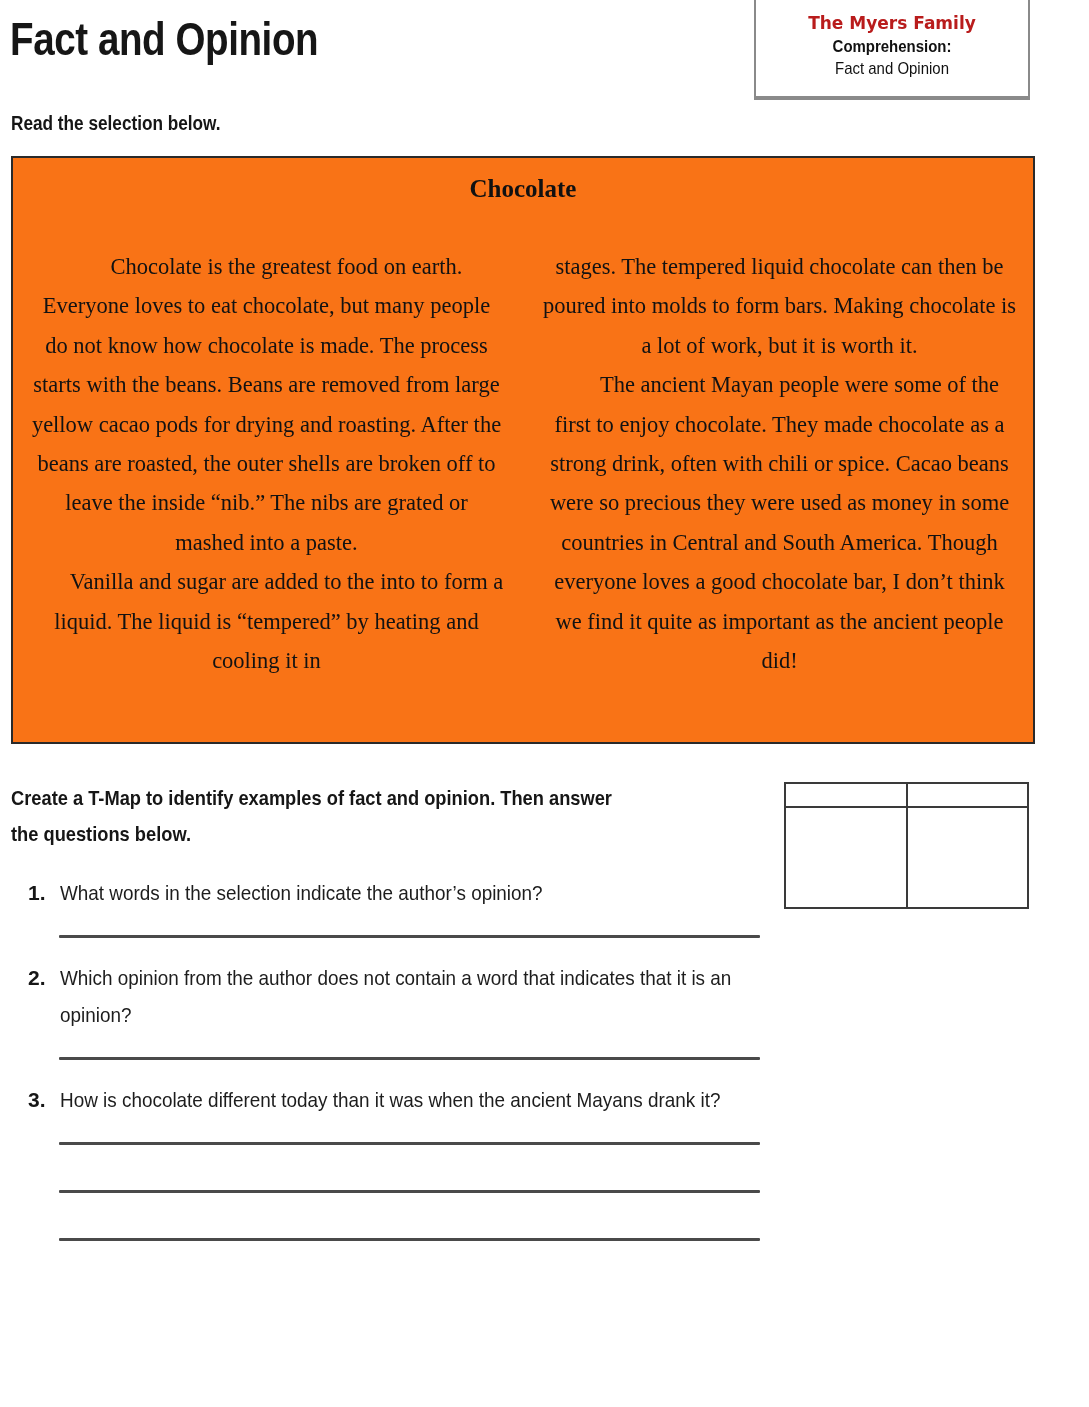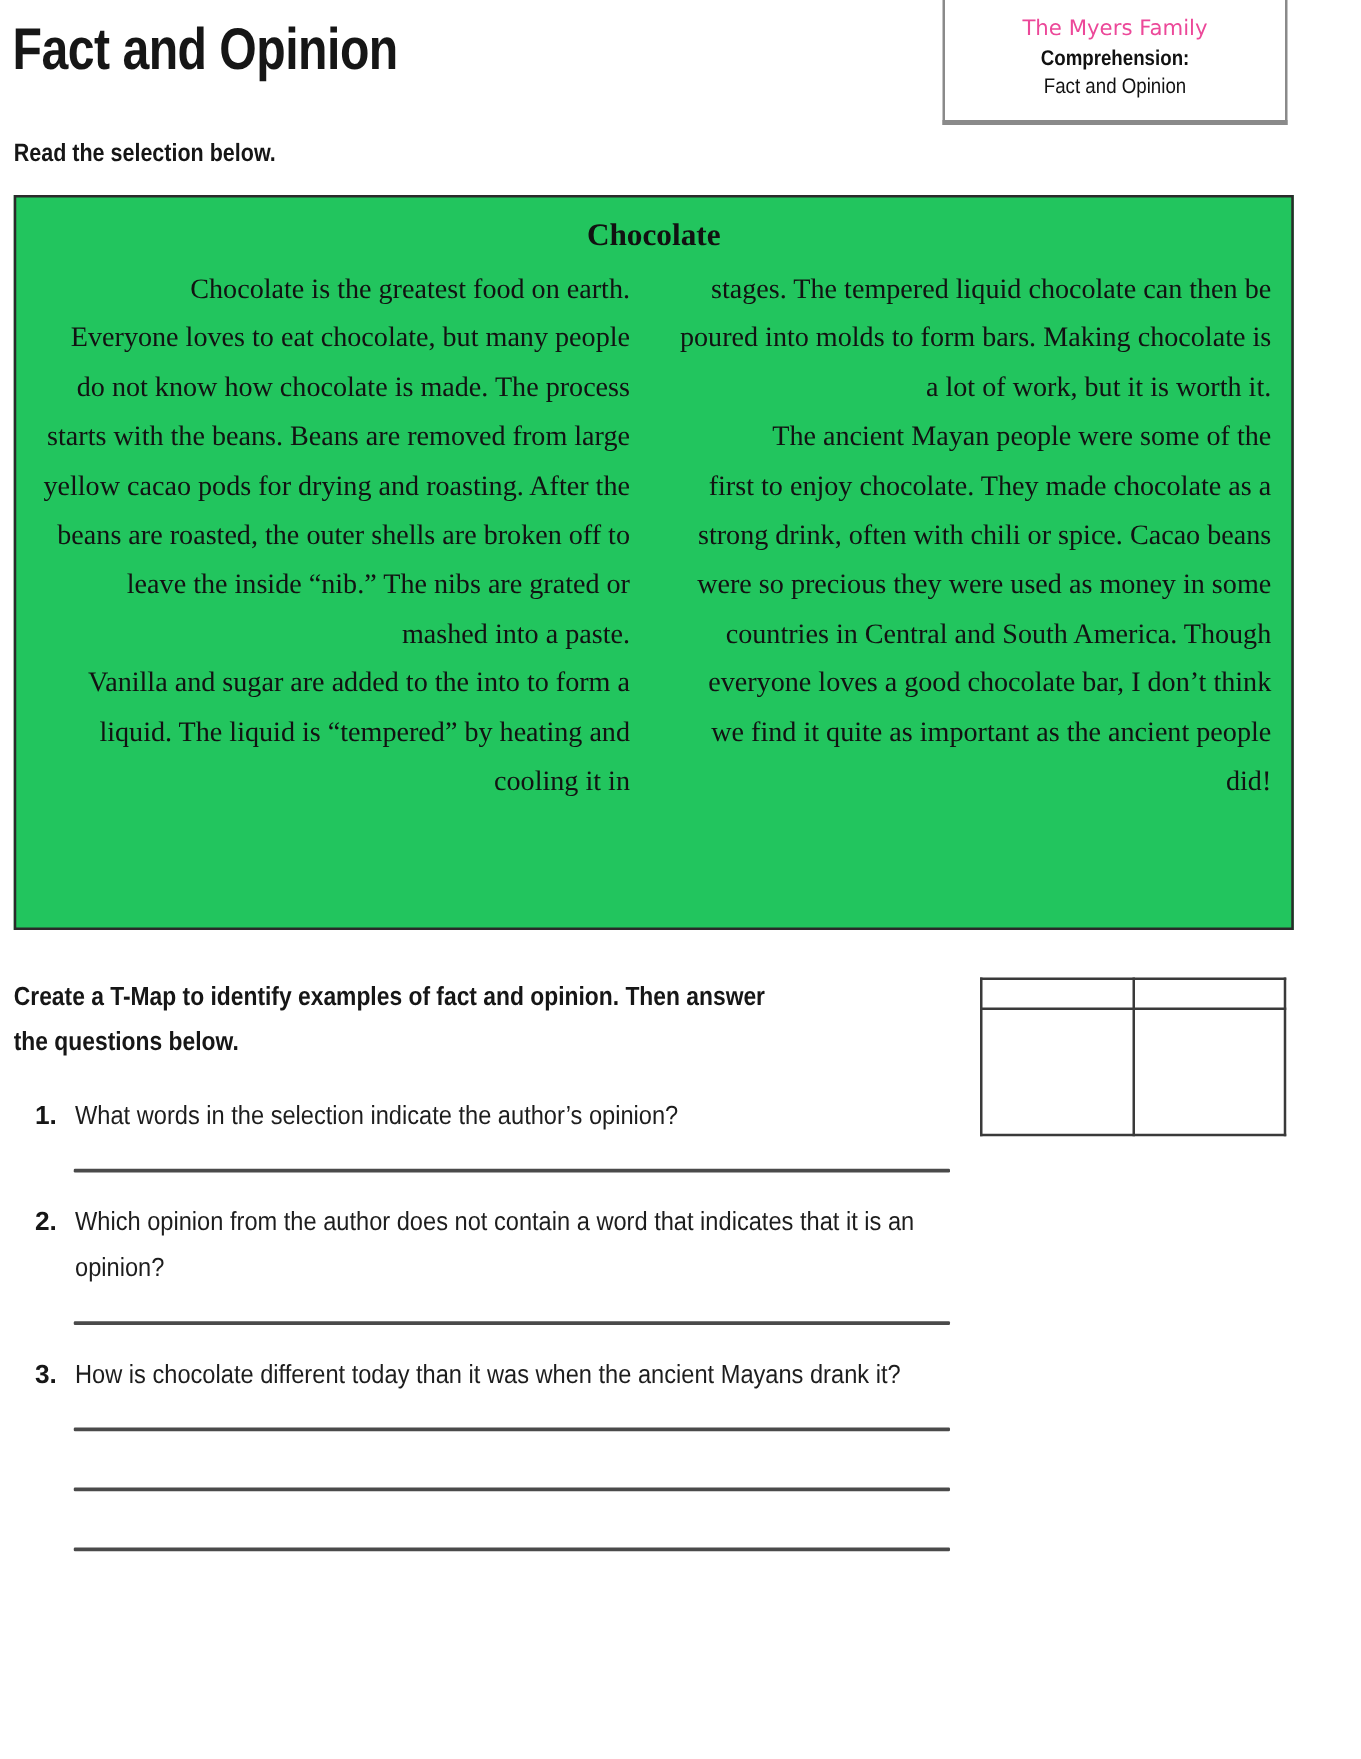--- a/index.html
+++ b/index.html
@@ -56,24 +56,24 @@
     box-sizing: border-box;
     border-left: 2px solid #8a8a8a;
     border-right: 2px solid #8a8a8a;
     border-bottom: 4px solid #8a8a8a;
     background: #ffffff;
     text-align: center;
     padding-top: 22px;
   }
   .info-family {
     font-family: "DejaVu Sans", sans-serif;
-    font-weight: normal;
+    font-weight: bold;
     font-size: 17px;
     line-height: 26px;
-    color: #ec4899;
+    color: #b91c1c;
     letter-spacing: 0px;
   }
   .info-skill {
     font-family: "Liberation Sans Narrow", "Liberation Sans", sans-serif;
     font-weight: bold;
     font-size: 17px;
     line-height: 22px;
     color: #111111;
     transform: scaleX(0.88);
   }
@@ -88,21 +88,21 @@
 
   
   .passage-box {
     position: absolute;
     left: 11px;
     top: 156px;
     width: 1024px;
     height: 588px;
     box-sizing: border-box;
     border: 2px solid #2a2a2a;
-    background: #22c55e;
+    background: #f97316;
   }
   .passage-title {
     font-family: "Liberation Serif", serif;
     font-weight: bold;
     font-size: 25px;
     line-height: 32px;
     text-align: center;
     margin-top: 15px;
     color: #111111;
   }
@@ -111,21 +111,22 @@
     margin-top: 6px;
     padding: 0 16px 0 16px;
     gap: 38px;
   }
   .passage-col {
     flex: 1 1 0;
     font-family: "Liberation Serif", serif;
     font-size: 22.5px;
     line-height: 39.4px;
     color: #121212;
-    text-align: right;
+    text-align: center;
+    margin-top: 36px;
   }
   .passage-col p {
     margin: 0;
   }
   .passage-col p.indent {
     text-indent: 40px;
   }
 
   
   .activity-instruction {

